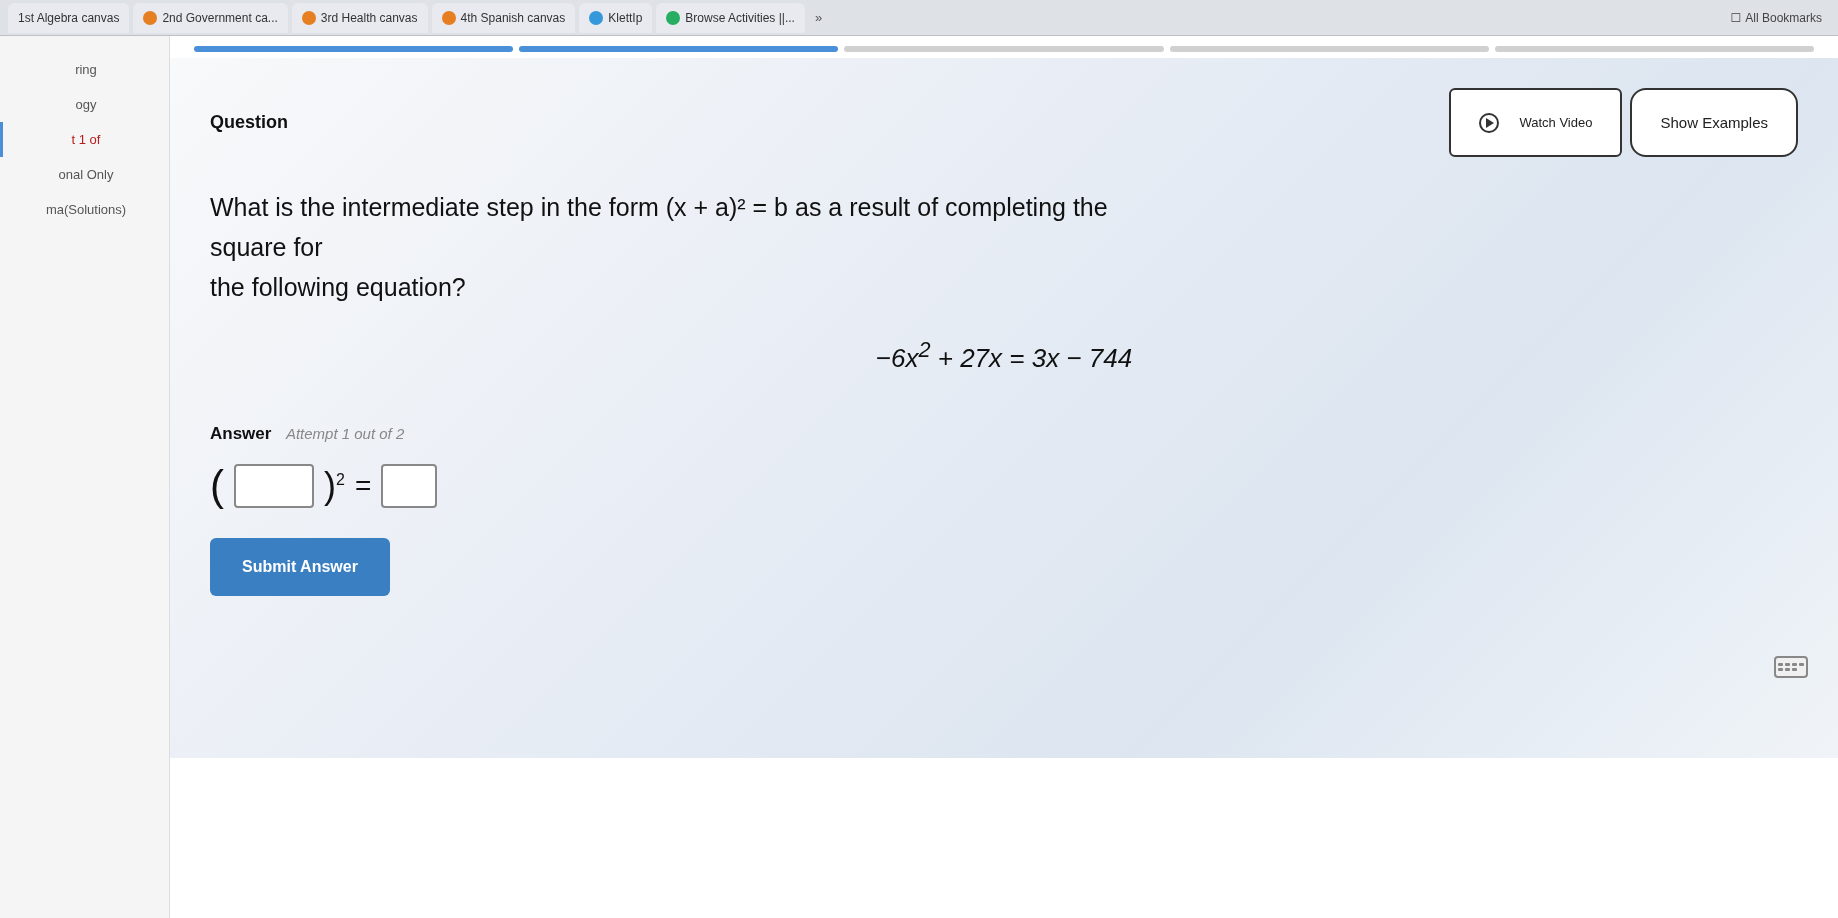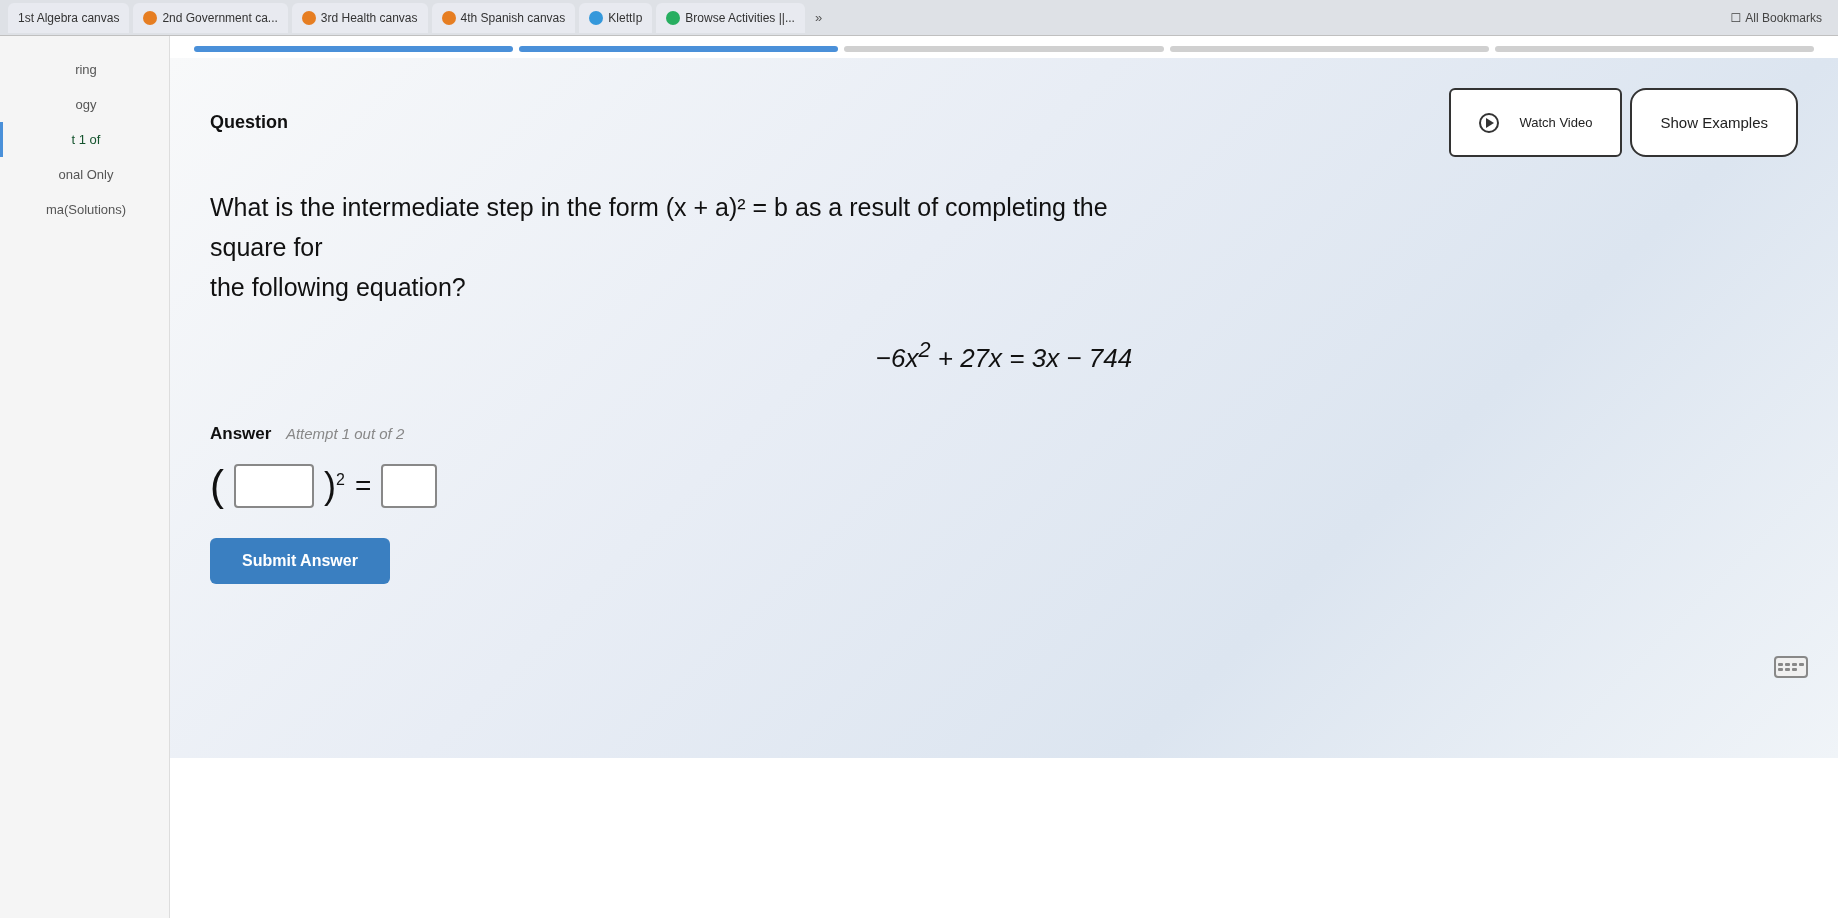--- a/index.html
+++ b/index.html
@@ -78,21 +78,21 @@
     .sidebar-item {
       padding: 10px 16px;
       font-size: 13px;
       color: #555;
       cursor: pointer;
       border-left: 3px solid transparent;
       text-align: center;
     }
     .sidebar-item.active {
       border-left-color: #4a90d9;
-      color: #14532d;
+      color: #b91c1c;
       font-weight: 500;
     }
 
     
     .content {
       flex: 1;
       padding: 0;
       background: #fff;
     }
 
@@ -254,21 +254,21 @@
       background: #fff;
       font-size: 18px;
       text-align: center;
     }
     .equals-sign {
       font-size: 28px;
     }
 
     .submit-btn {
       margin-top: 30px;
-      padding: 14px 32px;
+      padding: 20px 32px;
       background: #3a7fc1;
       color: #fff;
       border: none;
       border-radius: 6px;
       font-size: 16px;
       font-weight: 600;
       cursor: pointer;
     }
 
     

